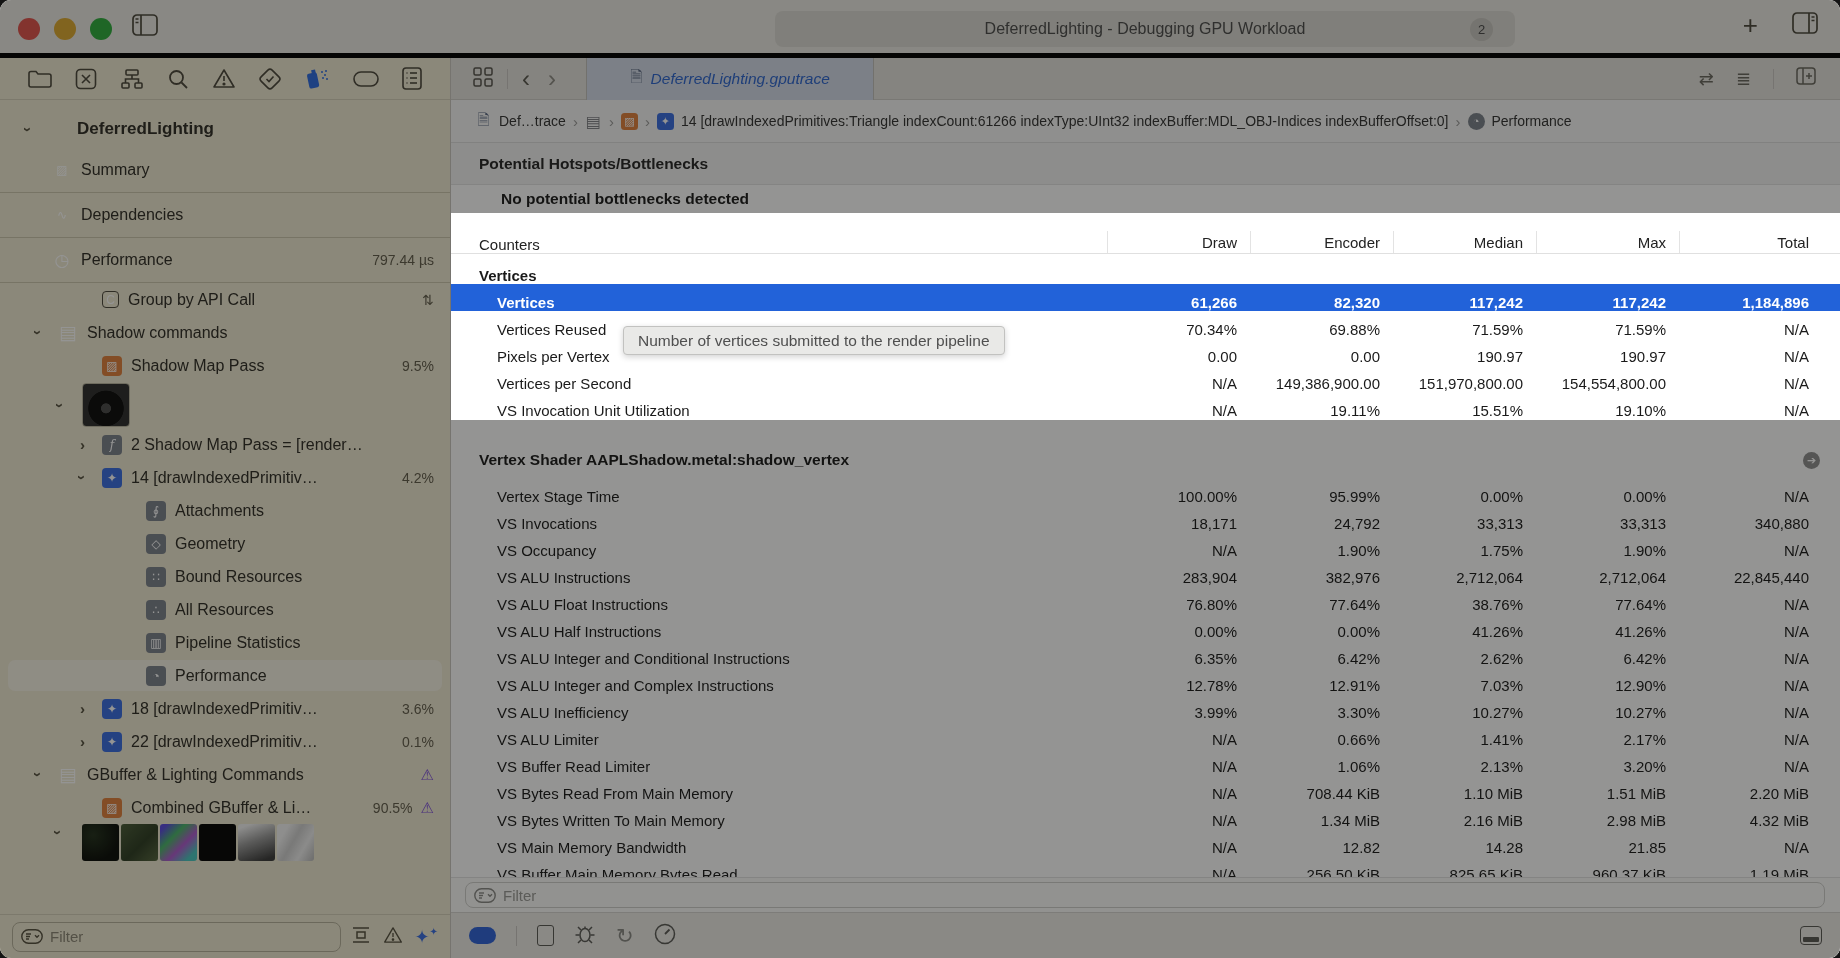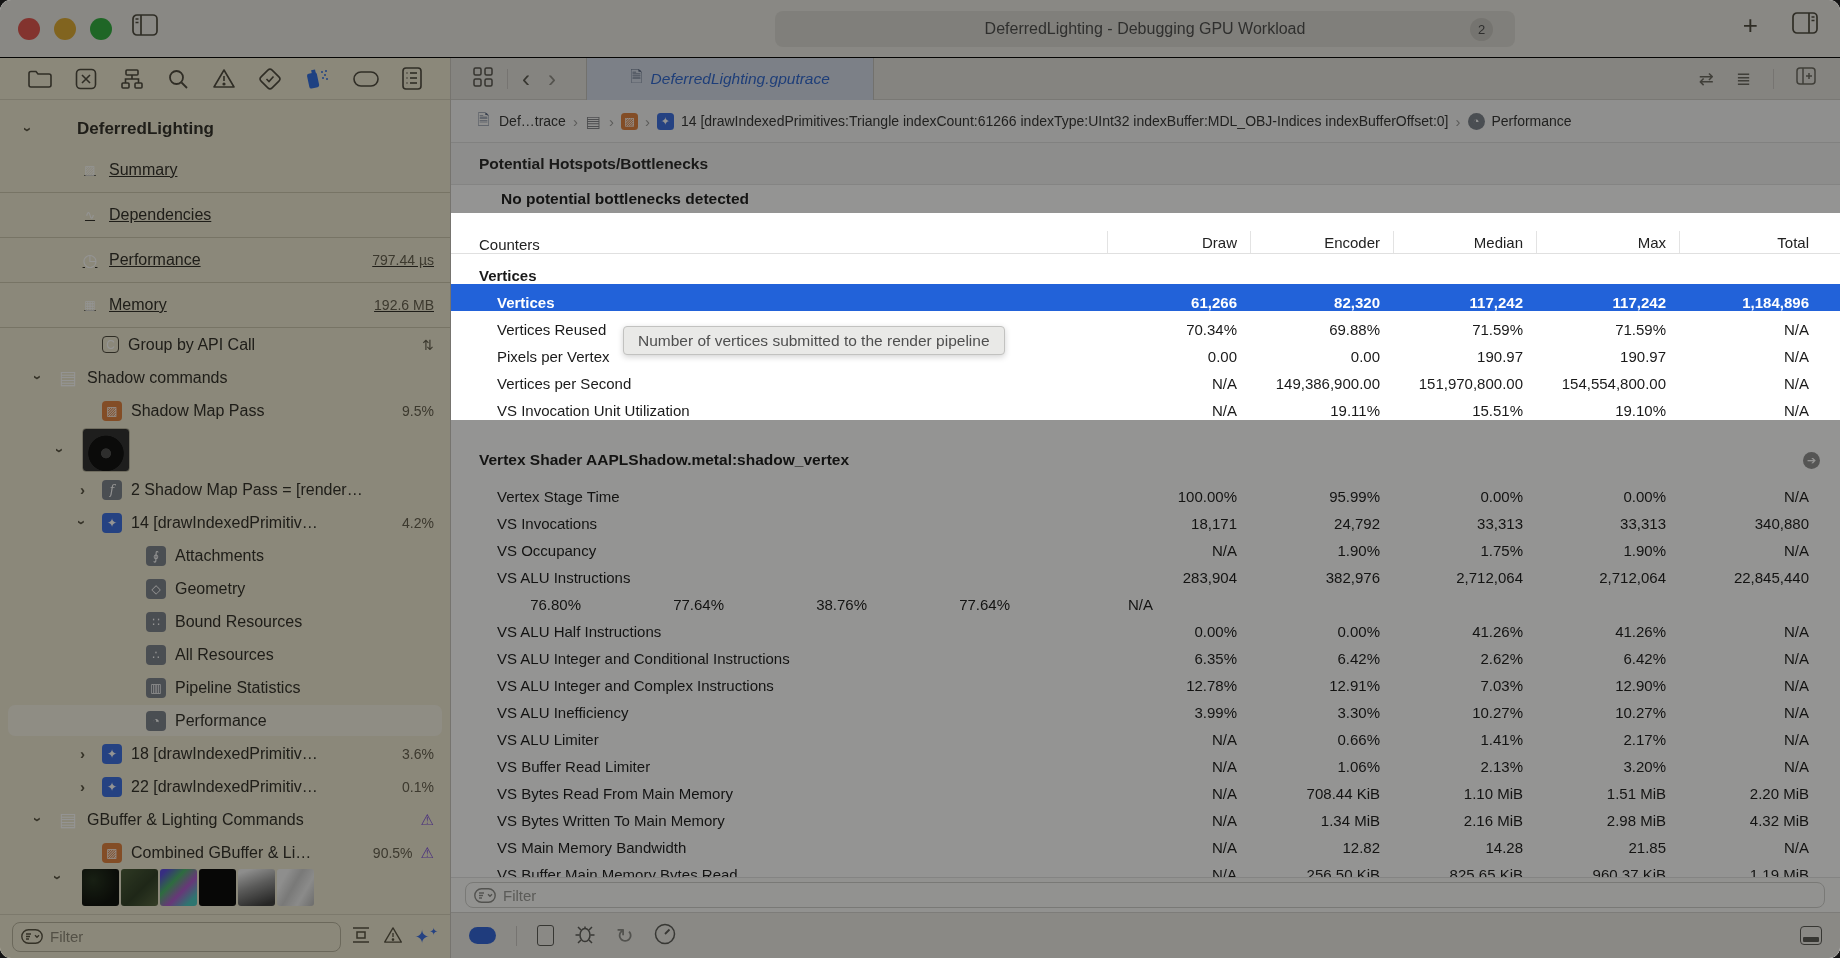--- a/index.html
+++ b/index.html
@@ -1,41 +1,41 @@
 <!DOCTYPE html>
 <html><head>
 <meta charset="utf-8">
 <style>
   html,body{margin:0;padding:0;background:#141414;font-family:"Liberation Sans","DejaVu Sans",sans-serif;}
   *{box-sizing:border-box;}
   .stage{position:relative;width:1840px;height:958px;border-radius:11px;overflow:hidden;background:#fff;}
 
   
-  .titlebar{position:absolute;left:0;top:0;width:100%;height:58px;background:#ebe9e4;border-bottom:1px solid #000000;}
+  .titlebar{position:absolute;left:0;top:0;width:100%;height:58px;background:#ebe9e4;border-bottom:5px solid #000000;}
   .traffic{position:absolute;top:18px;left:18px;display:flex;gap:14px;}
   .tl{width:22px;height:22px;border-radius:50%;}
   .tl.red{background:#e0524c;} .tl.yellow{background:#deaa31;} .tl.green{background:#2fae3e;}
   .tb-icon{position:absolute;top:14px;color:#4c483c;}
   .title-pill{position:absolute;left:775px;top:11px;width:740px;height:36px;background:#dcdad4;border-radius:8px;
     display:flex;align-items:center;justify-content:center;color:#4c4c4c;font-size:16px;}
   .title-badge{position:absolute;right:22px;top:7px;width:23px;height:23px;border-radius:50%;background:#c8c6c0;
     font-size:13px;color:#4c4c4c;display:flex;align-items:center;justify-content:center;}
   .tb-right{position:absolute;right:22px;top:12px;display:flex;gap:34px;align-items:center;color:#4c483c;}
 
   
   .sidebar{position:absolute;left:0;top:58px;width:450px;bottom:0;background:#efe9d2;}
   .navstrip{height:42px;border-bottom:1px solid #d4cfba;display:flex;align-items:center;justify-content:space-between;padding:0 28px;}
   .navstrip svg{display:block;}
   .tree{position:absolute;top:42px;left:0;right:0;bottom:44px;overflow:hidden;padding-top:10px;}
   .trow{position:relative;display:flex;align-items:center;height:33px;font-size:16px;color:#2f2d26;padding-right:16px;}
   .trow[data-row="big"]{height:45px;border-bottom:1px solid rgba(80,72,40,.22);}
   .trow[data-row="root"]{height:38px;font-weight:700;font-size:17px;}
   .trow[data-level="0"]{padding-left:26px;}
   .trow[data-level="1"]{padding-left:36px;}
-  .trow[data-level="2"]{padding-left:58px;text-decoration:underline;}
+  .trow[data-level="2"]{padding-left:30px;}
   .trow[data-level="3"]{padding-left:80px;}
   .trow[data-level="5"]{padding-left:124px;}
   .trow[data-sel="true"]::before{content:"";position:absolute;left:8px;right:8px;top:1px;bottom:1px;
     background:rgba(255,255,255,.42);border-radius:7px;}
   .trow>*{position:relative;}
   .chev{width:22px;flex:none;color:#55503f;font-size:15px;font-weight:700;}
   .chev[data-chev="down"]::before{content:"\203A";display:inline-block;transform:rotate(90deg);}
   .chev[data-chev="right"]::before{content:"\203A";display:inline-block;}
   .ticon{width:20px;height:20px;flex:none;margin-right:9px;display:flex;align-items:center;justify-content:center;
     font-size:15px;color:#4c483c;border-radius:4px;}
@@ -282,27 +282,20 @@
             <span class="tdetail"></span>
             <span class="twarn" data-warn="false"></span>
           </div>
           <div class="trow" data-level="2" data-row="big" data-sel="false">
             <span class="chev" data-chev=""></span>
             <span class="ticon badge" data-icon="clock"></span>
             <span class="tlabel">Performance</span>
             <span class="tdetail">797.44 µs</span>
             <span class="twarn" data-warn="false"></span>
           </div>
-          <div class="trow" data-level="2" data-row="big" data-sel="false">
-            <span class="chev" data-chev=""></span>
-            <span class="ticon badge" data-icon="chip"></span>
-            <span class="tlabel">Memory</span>
-            <span class="tdetail">192.6 MB</span>
-            <span class="twarn" data-warn="false"></span>
-          </div>
           <div class="trow" data-level="3" data-row="" data-sel="false">
             <span class="chev" data-chev=""></span>
             <span class="ticon badge" data-icon="c-square"></span>
             <span class="tlabel">Group by API Call</span>
             <span class="tdetail">⇅</span>
             <span class="twarn" data-warn="false"></span>
           </div>
           <div class="trow" data-level="1" data-row="" data-sel="false">
             <span class="chev" data-chev="down"></span>
             <span class="ticon badge" data-icon="tray"></span>
@@ -614,20 +607,21 @@
           <div class="crow" data-type="row">
             <span class="rlabel">VS ALU Instructions</span>
             <span class="cell">283,904</span>
             <span class="cell">382,976</span>
             <span class="cell">2,712,064</span>
             <span class="cell">2,712,064</span>
             <span class="cell">22,845,440</span>
             <span class="pad-right"></span>
           </div>
           <div class="crow" data-type="row">
+            <span class="rlabel">VS ALU Float Instructions</span>
             <span class="cell">76.80%</span>
             <span class="cell">77.64%</span>
             <span class="cell">38.76%</span>
             <span class="cell">77.64%</span>
             <span class="cell">N/A</span>
             <span class="pad-right"></span>
           </div>
           <div class="crow" data-type="row">
             <span class="rlabel">VS ALU Half Instructions</span>
             <span class="cell">0.00%</span>

